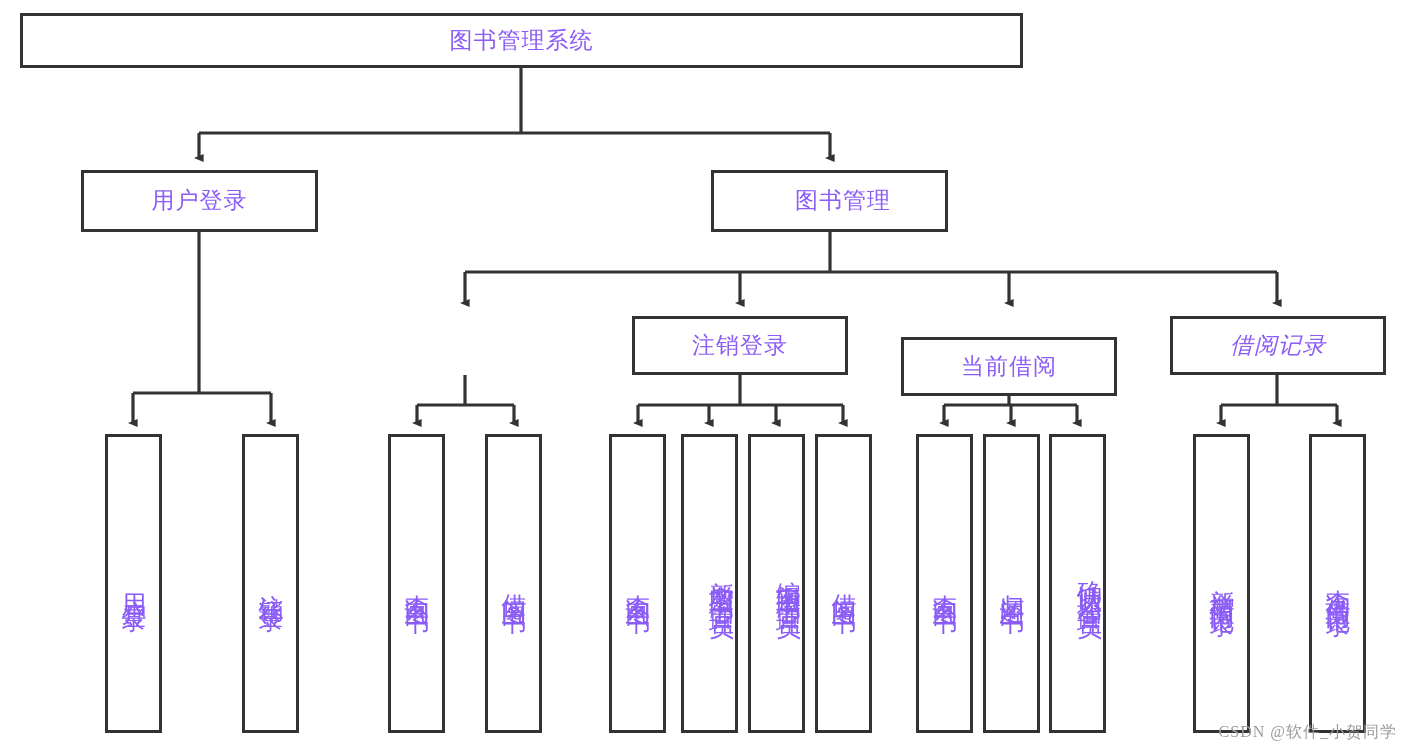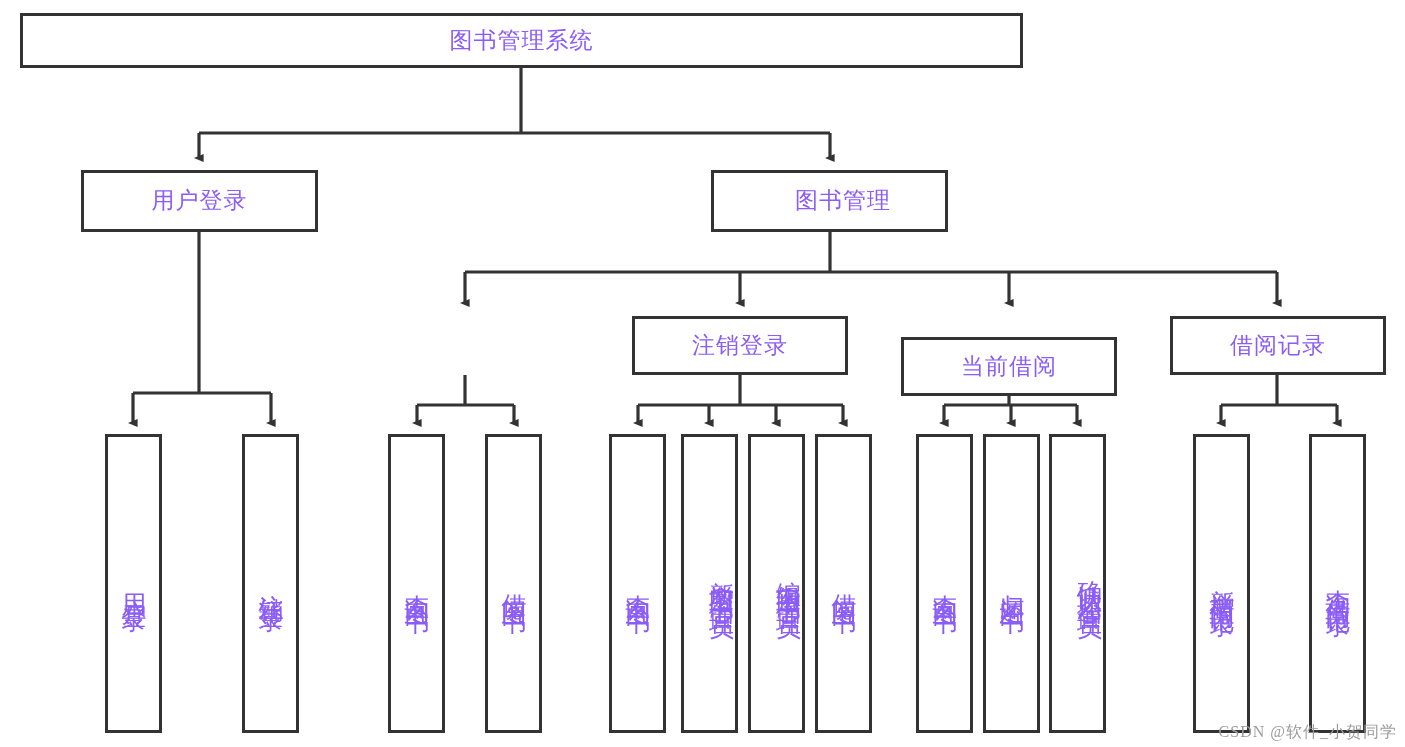--- a/index.html
+++ b/index.html
@@ -106,21 +106,21 @@
   <div class="box h" style="left:711px;top:170px;width:237px;height:62px;padding-left:27px;">
     <span>图书管理</span>
   </div>
 
   <div class="box h" style="left:632px;top:316px;width:216px;height:59px;">
     <span>注销登录</span>
   </div>
   <div class="box h" style="left:901px;top:316px;width:216px;height:59px;margin-top:21px;">
     <span>当前借阅</span>
   </div>
-  <div class="box h" style="left:1170px;top:316px;width:216px;height:59px;">
+  <div class="box h" style="left:1170px;top:316px;width:216px;height:59px;font-style:italic;">
     <span>借阅记录</span>
   </div>
 
   <div class="box v midal" style="left:105px;top:434px;width:57px;height:299px;">
     <span>用户登录</span>
   </div>
   <div class="box v midal" style="left:242px;top:434px;width:57px;height:299px;">
     <span>注销登录</span>
   </div>
 

